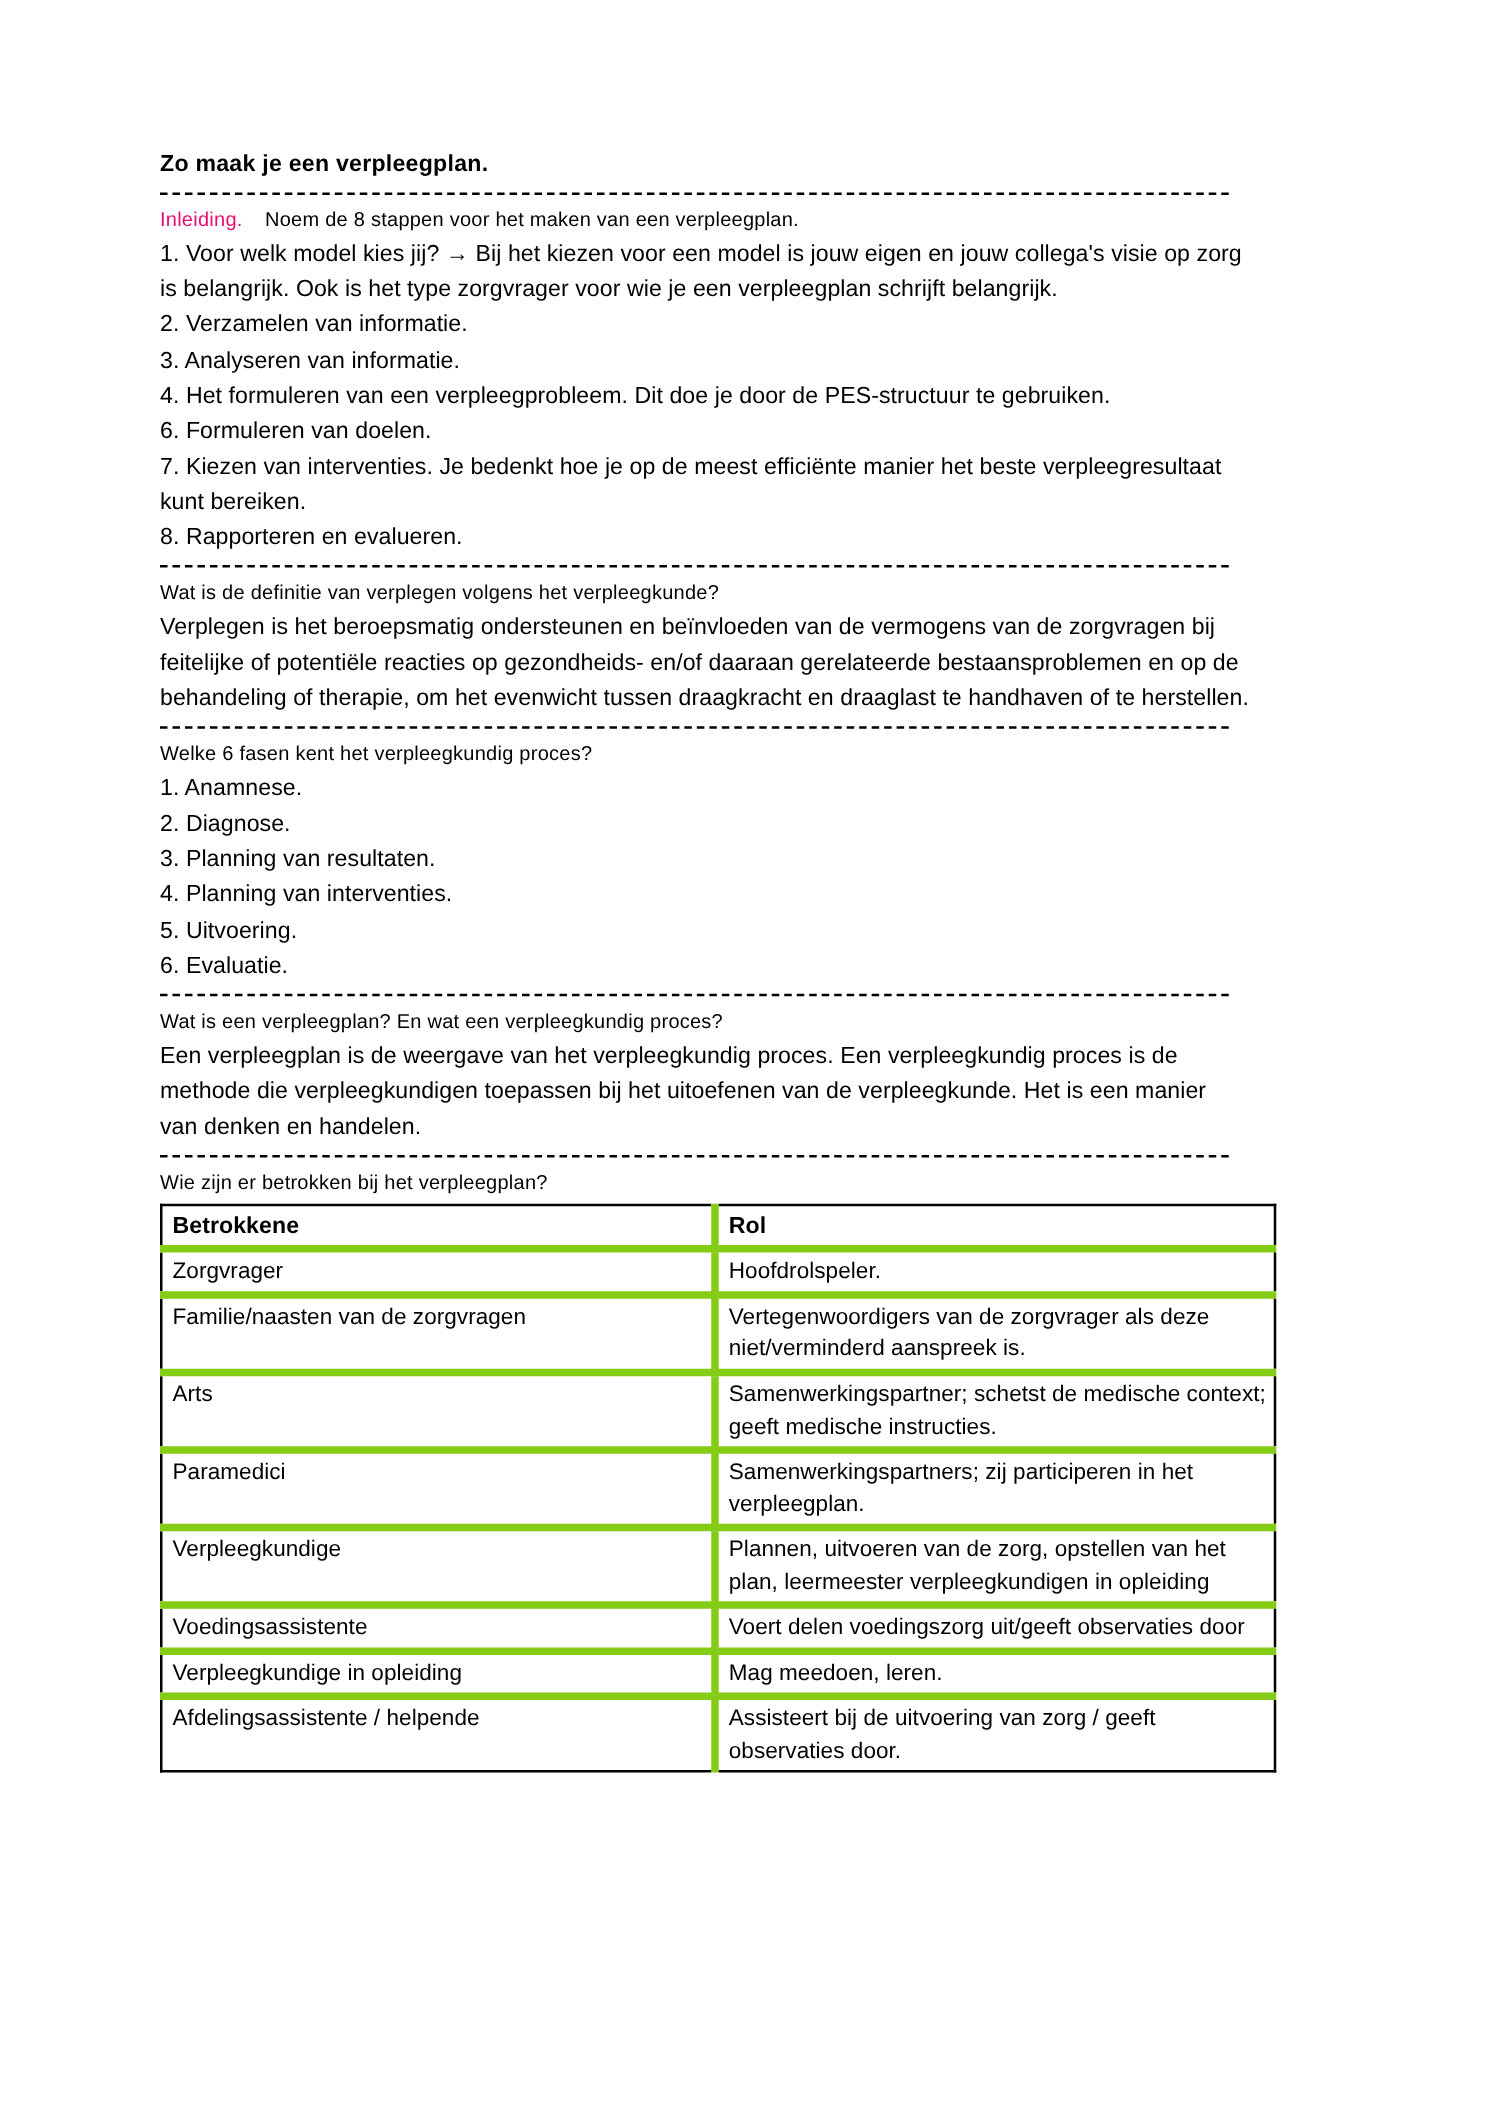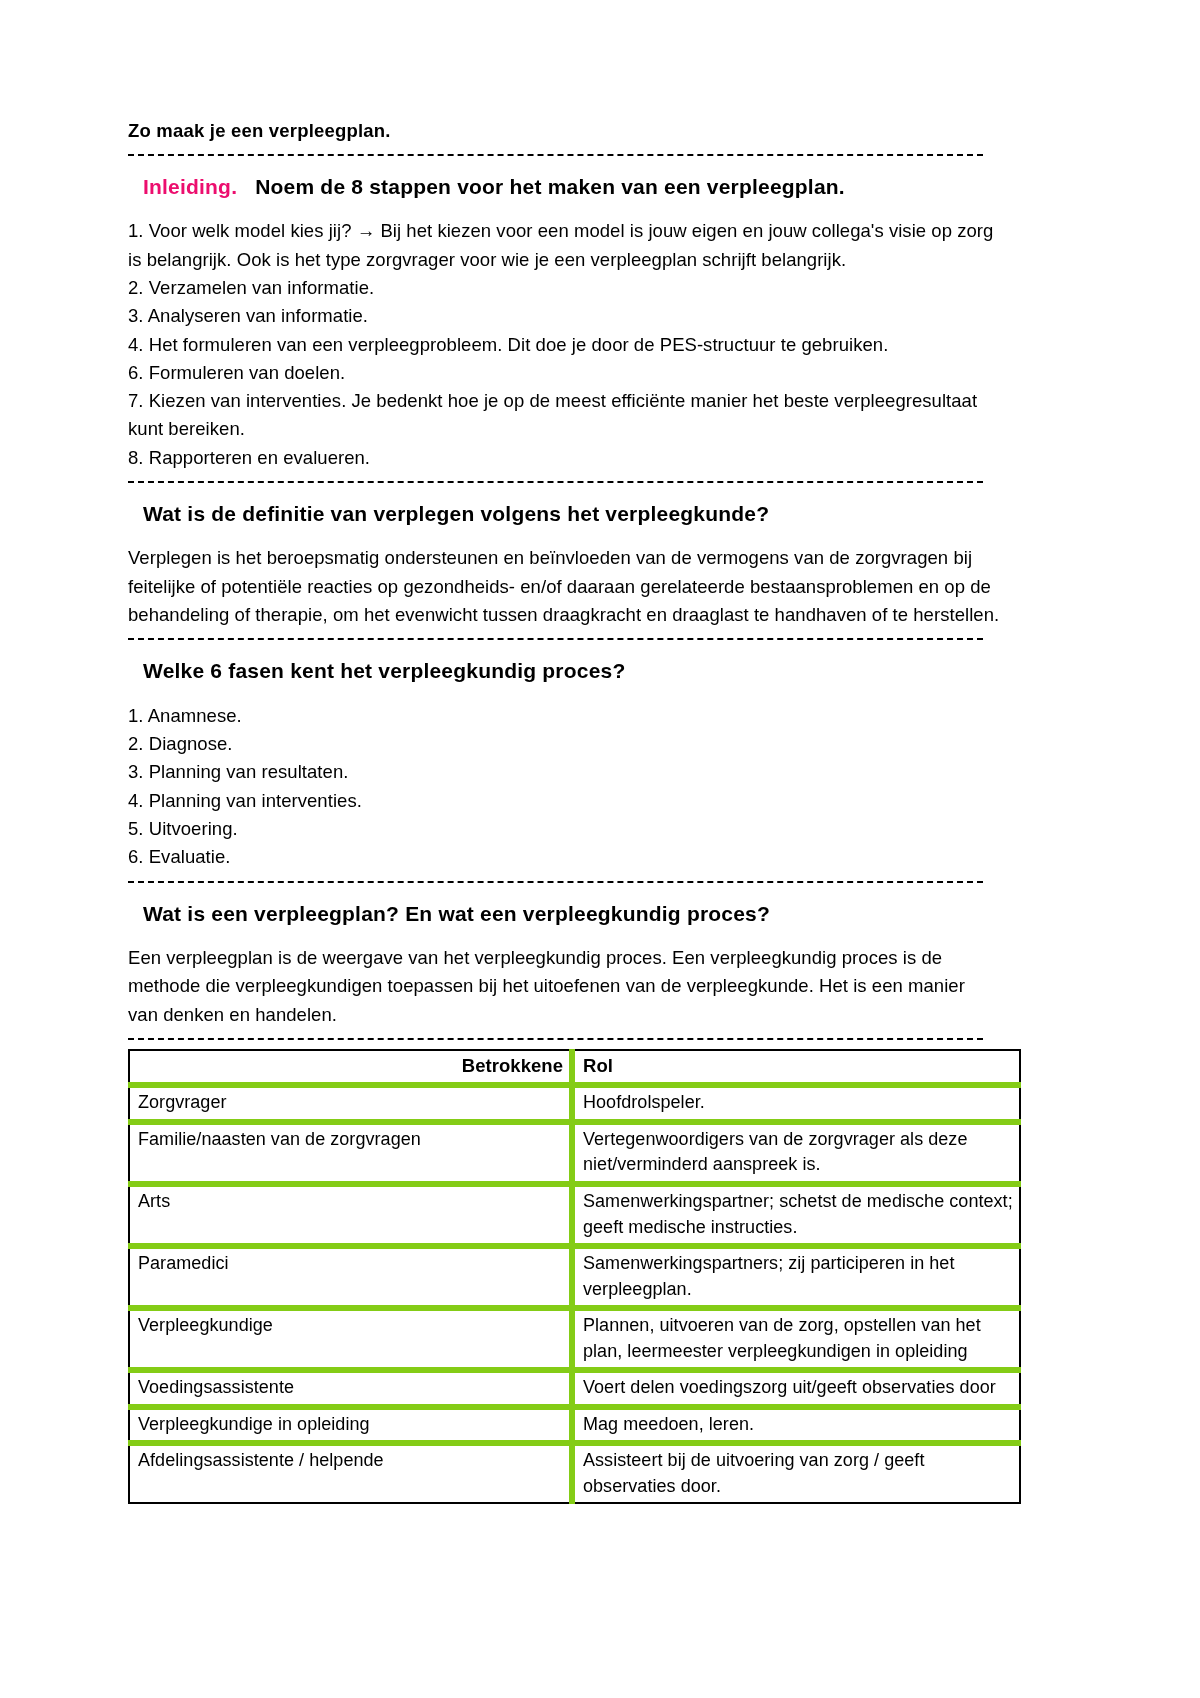--- a/index.html
+++ b/index.html
@@ -28,25 +28,25 @@
     line-height: 1.45;
   }
   .rule {
     border: 0;
     border-top: 2px dashed #000;
     margin: 9px 0 9px 0;
     height: 0;
     width: 855px;
   }
   .q-heading {
-    font-size: 21px;
-    font-weight: bold;
+    font-size: 16px;
+    font-weight: normal;
     letter-spacing: 0.2px;
     line-height: 1.5;
-    margin: 15px;
+    margin: 0;
   }
   .q-heading .label-pink {
     color: #ec0e6e;
   }
   .q-heading .gap {
     display: inline-block;
     width: 18px;
   }
   .body-text {
     font-size: 18.5px;
@@ -80,21 +80,21 @@
     padding: 2px 6px 3px 8px;
     font-size: 18px;
     line-height: 1.42;
     letter-spacing: 0.05px;
     text-align: left;
   }
   table.betrokken th {
     font-weight: bold;
     font-size: 18.5px;
   }
-  table.betrokken .col-a { width: 425px; text-align: right; }
+  table.betrokken .col-a { width: 425px; }
   table.betrokken .col-b { width: 430px; }
   
   table.betrokken {
     border: 2.5px solid #000;
   }
   table.betrokken tr.thick-top > td,
   table.betrokken tr.thick-top > th {
     border-top: 2.5px solid #000;
   }
   table.betrokken tr > th:first-child,
@@ -160,20 +160,21 @@
   <hr class="rule">
 
   <div class="section">
     <p class="q-heading">Wat is een verpleegplan? En wat een verpleegkundig proces?</p>
     <p class="body-text">Een verpleegplan is de weergave van het verpleegkundig proces. Een verpleegkundig proces is de methode die verpleegkundigen toepassen bij het uitoefenen van de verpleegkunde. Het is een manier van denken en handelen.</p>
   </div>
 
   <hr class="rule">
 
   <div class="section">
+    <p class="q-heading">Wie zijn er betrokken bij het verpleegplan?</p>
 
     <table class="betrokken">
       <tbody>
         <tr>
           <th class="col-a">Betrokkene</th>
           <th class="col-b">Rol</th>
         </tr>
         <tr>
           <td>Zorgvrager</td>
           <td>Hoofdrolspeler.</td>

